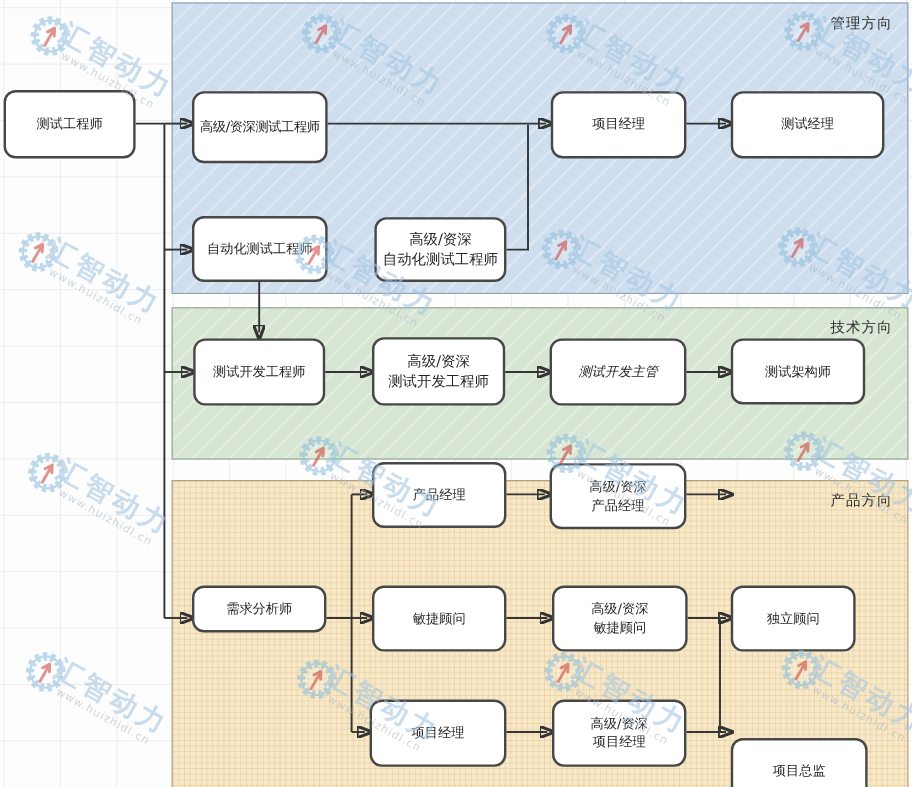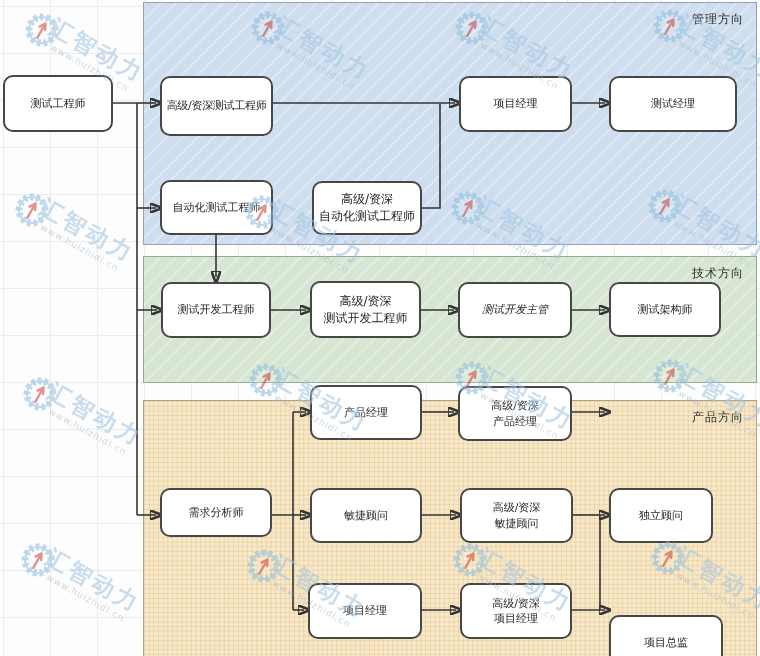--- a/index.html
+++ b/index.html
@@ -116,21 +116,21 @@
   <div class="node" style="left:312px;top:181px;width:110px;height:54px;font-size:12px;">高级/资深
 自动化测试工程师</div>
   <div class="node" style="left:161px;top:282px;width:110px;height:56px;">测试开发工程师</div>
   <div class="node" style="left:310px;top:281px;width:111px;height:57px;font-size:12px;">高级/资深
 测试开发工程师</div>
   <div class="node" style="left:458px;top:282px;width:114px;height:56px;font-style:italic;">测试开发主管</div>
   <div class="node" style="left:609px;top:282px;width:112px;height:55px;">测试架构师</div>
   <div class="node" style="left:310px;top:385px;width:112px;height:55px;">产品经理</div>
   <div class="node" style="left:458px;top:386px;width:114px;height:55px;">高级/资深
 产品经理</div>
-  <div class="node" style="left:160px;top:488px;width:112px;height:49px;">需求分析师</div>
+  <div class="node" style="left:160px;top:488px;width:112px;height:39px;">需求分析师</div>
   <div class="node" style="left:310px;top:488px;width:112px;height:55px;">敏捷顾问</div>
   <div class="node" style="left:460px;top:488px;width:113px;height:55px;">高级/资深
 敏捷顾问</div>
   <div class="node" style="left:609px;top:488px;width:104px;height:55px;">独立顾问</div>
   <div class="node" style="left:308px;top:583px;width:114px;height:56px;">项目经理</div>
   <div class="node" style="left:460px;top:583px;width:112px;height:56px;">高级/资深
 项目经理</div>
   <div class="node" style="left:609px;top:583px;width:114px;height:56px;margin-top:32px;">项目总监</div>
 
   <div class="wm" style="left:22px;top:10px;">

